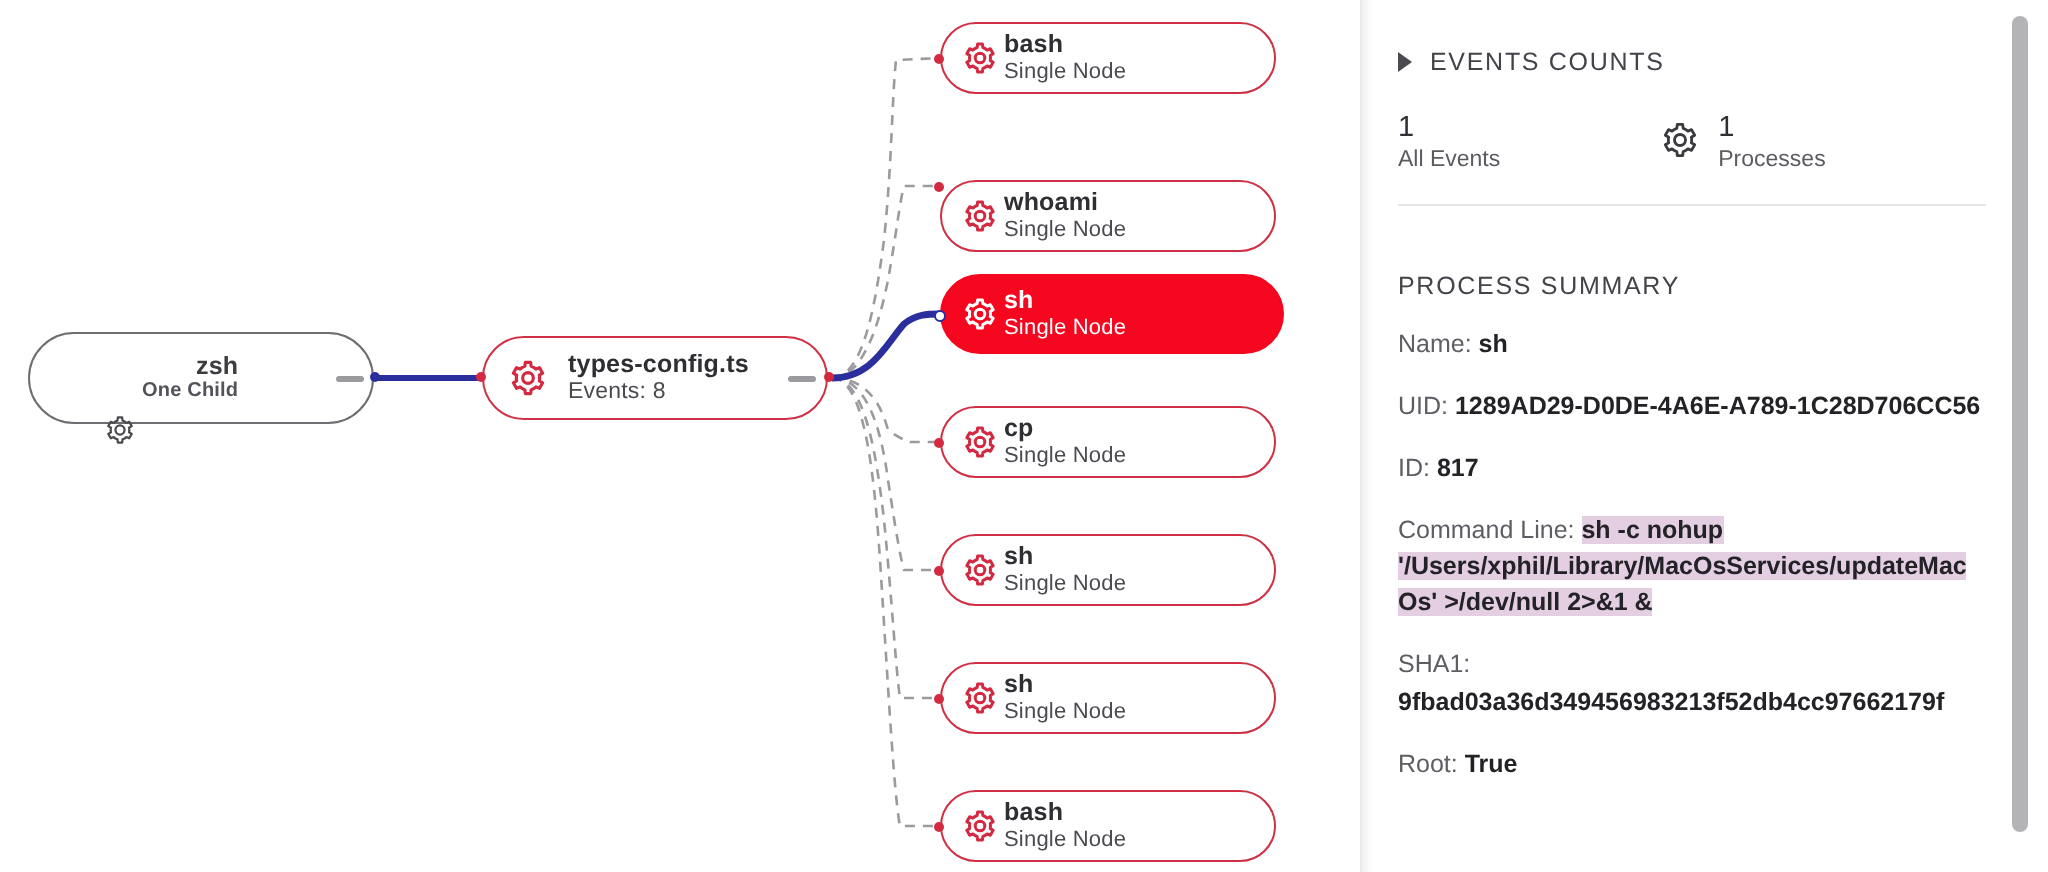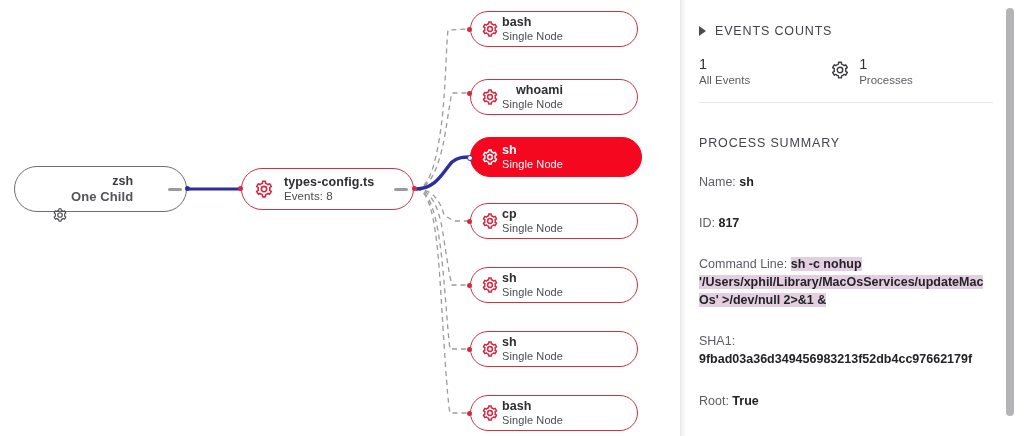--- a/index.html
+++ b/index.html
@@ -12,21 +12,21 @@
 
   
   #canvas{position:absolute;left:0;top:0;width:680px;height:436px;background:#fff;overflow:hidden;}
   #edges{position:absolute;left:0;top:0;width:680px;height:436px;}
 
   .node{position:absolute;box-sizing:border-box;display:flex;align-items:center;
         border-radius:999px;background:#fff;}
   .node .gear{flex:0 0 auto;display:flex;align-items:center;justify-content:center;}
   .node .txt{display:flex;flex-direction:column;justify-content:center;line-height:1.18;}
   .node .title{font-size:12.5px;font-weight:600;letter-spacing:.1px;}
-  .node .sub{font-size:13px;font-weight:600;letter-spacing:.1px;}
+  .node .sub{font-size:10px;font-weight:600;letter-spacing:.1px;}
 
   
   .node.root{left:14px;top:166px;width:173px;height:46px;border:1.6px solid #6d6e72;}
   .node.root .txt{margin-left:56px;color:#3c3c41;text-align:right;}
   .node.root .sub{color:#53545a;font-weight:600;}
   .root-gear{position:absolute;left:52px;top:207px;width:16px;height:16px;}
 
   
   .node.parent{left:241px;top:168px;width:173px;height:42px;border:1.6px solid #cf3044;}
   .node.parent .gear{margin-left:12px;}
@@ -63,21 +63,21 @@
   .count .num{font-size:14.5px;color:#2f2f35;line-height:1.15;font-weight:400;}
   .count .lbl{font-size:11.5px;color:#5b5b62;margin-top:1px;}
   .count .stack{display:flex;flex-direction:column;}
   .count.processes{margin-left:80px;align-items:center;}
   .count.processes .gearwrap{margin-right:9px;margin-top:3px;}
 
   .rule{height:1px;background:#e7e7ea;margin:16px 0 0 0;}
 
   .summary-title{font-size:12.5px;letter-spacing:.85px;color:#43434a;margin-top:33px;}
 
-  .row{margin-top:23px;font-size:12.5px;line-height:1.45;color:#5d5d64;word-wrap:break-word;}
+  .row{margin-top:13px;font-size:12.5px;line-height:1.45;color:#5d5d64;word-wrap:break-word;}
   .row .k{color:#5d5d64;font-weight:400;}
   .row .v{color:#232327;font-weight:600;}
   .row.cmd .v{background:#e3cee2;color:#232327;font-weight:600;box-decoration-break:clone;-webkit-box-decoration-break:clone;}
 
   
   #sb-track{position:absolute;right:0;top:0;width:14px;height:436px;background:#fff;}
   #sb-thumb{position:absolute;right:3px;top:8px;width:8px;height:408px;background:#b4b4b7;border-radius:5px;}
 </style>
 </head>
 <body>
@@ -138,21 +138,21 @@
   <path fill="none" stroke="#d32a42" stroke-width="2" d="M12 8.8a3.2 3.2 0 1 0 0 6.4 3.2 3.2 0 0 0 0-6.4z"></path>
   <path fill="none" stroke="#d32a42" stroke-width="2" stroke-linejoin="round" d="M19 12c0-.6-.07-1.15-.2-1.7l2-1.2-1.9-3.3-2.1.9a7.3 7.3 0 0 0-2.9-1.7L13.6 2.6h-3.2L10.1 5a7.3 7.3 0 0 0-2.9 1.7l-2.1-.9-1.9 3.3 2 1.2A7.4 7.4 0 0 0 5 12c0 .6.07 1.15.2 1.7l-2 1.2 1.9 3.3 2.1-.9a7.3 7.3 0 0 0 2.9 1.7l.3 2.4h3.2l.3-2.4a7.3 7.3 0 0 0 2.9-1.7l2.1.9 1.9-3.3-2-1.2c.13-.55.2-1.1.2-1.7z"></path>
             </svg>
           </span>
           <div class="txt">
             <span class="title">bash</span>
             <span class="sub">Single Node</span>
           </div>
         </div>
         <div class="port" style="left: 467px; top: 26.5px;"></div>
-        <div class="node child" style="top: 79px; text-align: right;">
+        <div class="node child" style="top: 90px;">
           <span class="gear">
             <svg width="18" height="18" viewBox="0 0 24 24">
   <path fill="none" stroke="#d32a42" stroke-width="2" d="M12 8.8a3.2 3.2 0 1 0 0 6.4 3.2 3.2 0 0 0 0-6.4z"></path>
   <path fill="none" stroke="#d32a42" stroke-width="2" stroke-linejoin="round" d="M19 12c0-.6-.07-1.15-.2-1.7l2-1.2-1.9-3.3-2.1.9a7.3 7.3 0 0 0-2.9-1.7L13.6 2.6h-3.2L10.1 5a7.3 7.3 0 0 0-2.9 1.7l-2.1-.9-1.9 3.3 2 1.2A7.4 7.4 0 0 0 5 12c0 .6.07 1.15.2 1.7l-2 1.2 1.9 3.3 2.1-.9a7.3 7.3 0 0 0 2.9 1.7l.3 2.4h3.2l.3-2.4a7.3 7.3 0 0 0 2.9-1.7l2.1.9 1.9-3.3-2-1.2c.13-.55.2-1.1.2-1.7z"></path>
             </svg>
           </span>
           <div class="txt">
             <span class="title">whoami</span>
             <span class="sub">Single Node</span>
           </div>
@@ -254,20 +254,21 @@
           </div>
         </div>
       </div>
 
       <div class="rule"></div>
 
       <div class="summary-title">PROCESS SUMMARY</div>
 
       <div id="fields">
           <div class="row"><span class="k">Name: </span><span class="v">sh</span></div>
+          <div class="row"><span class="k">UID: </span><span class="v">1289AD29-D0DE-4A6E-A789-1C28D706CC56</span></div>
           <div class="row"><span class="k">ID: </span><span class="v">817</span></div>
           <div class="row cmd"><span class="k">Command Line: </span><span class="v">sh -c nohup '/Users/xphil/Library/MacOsServices/updateMacOs' &gt;/dev/null 2&gt;&amp;1 &amp;</span></div>
           <div class="row"><span class="k">SHA1: </span><span class="v">9fbad03a36d349456983213f52db4cc97662179f</span></div>
           <div class="row"><span class="k">Root: </span><span class="v">True</span></div>
         </div>
     </div>
 
     <div id="sb-track">
       <div id="sb-thumb"></div>
     </div>

